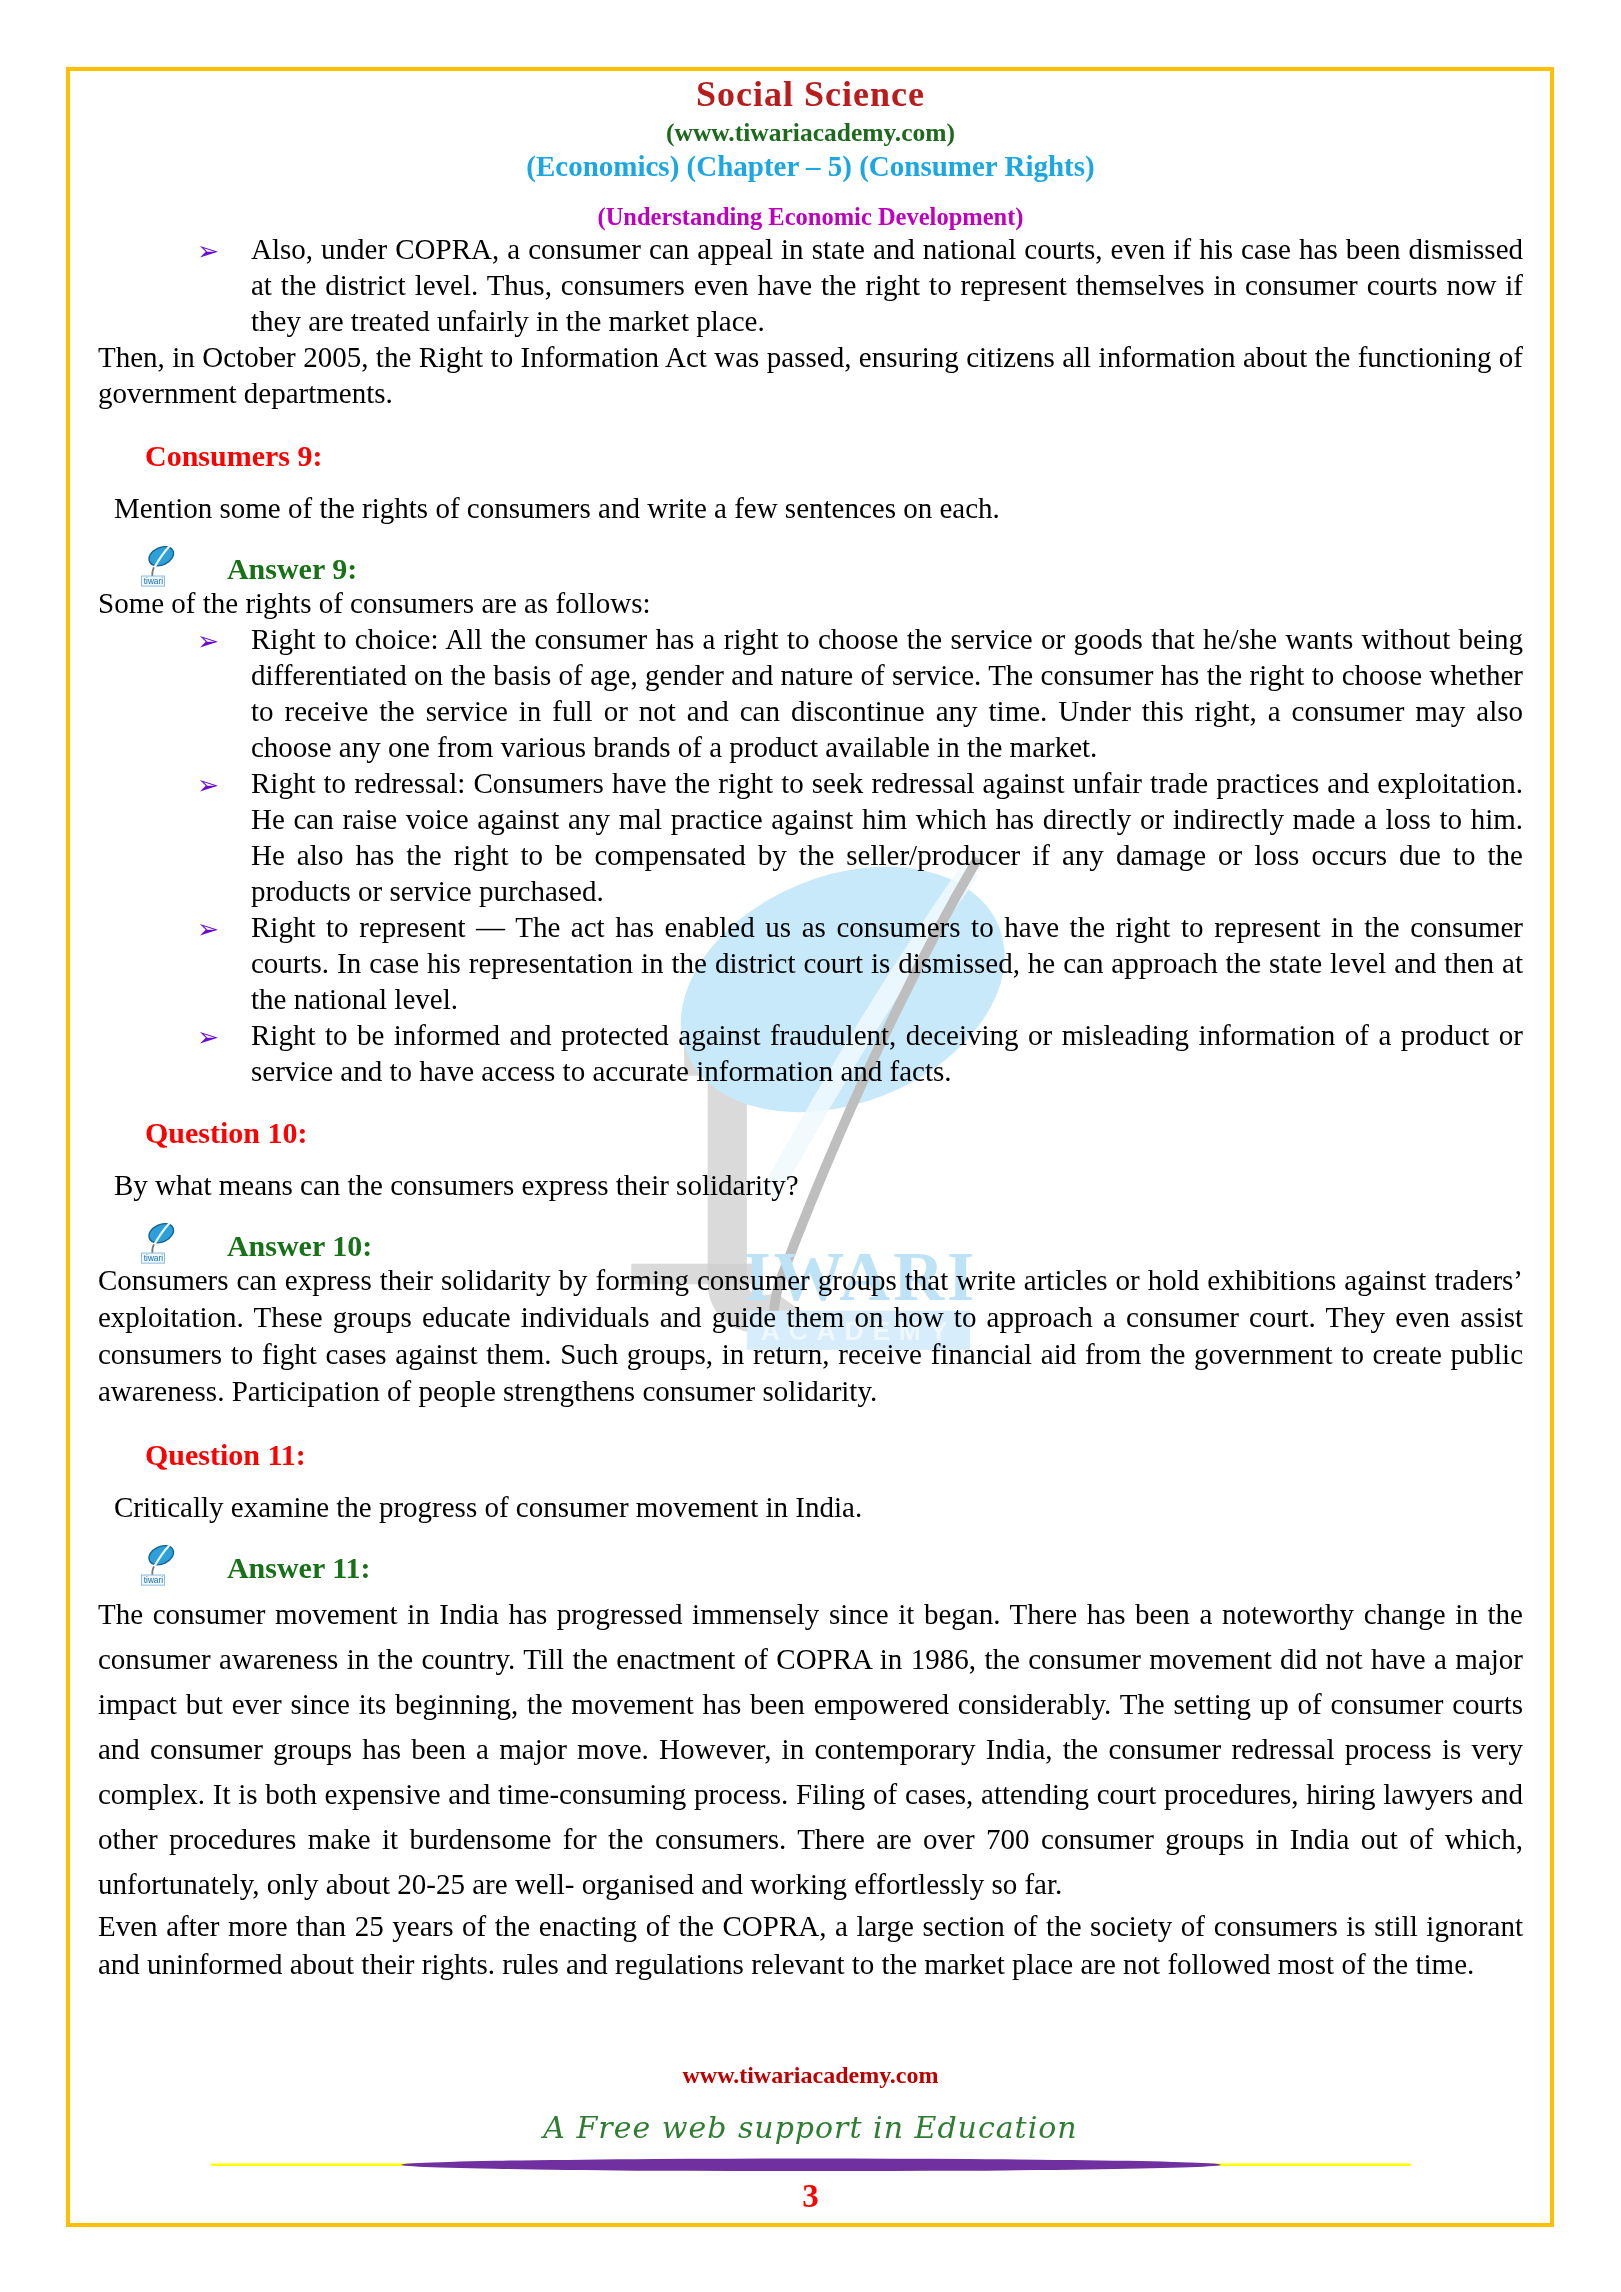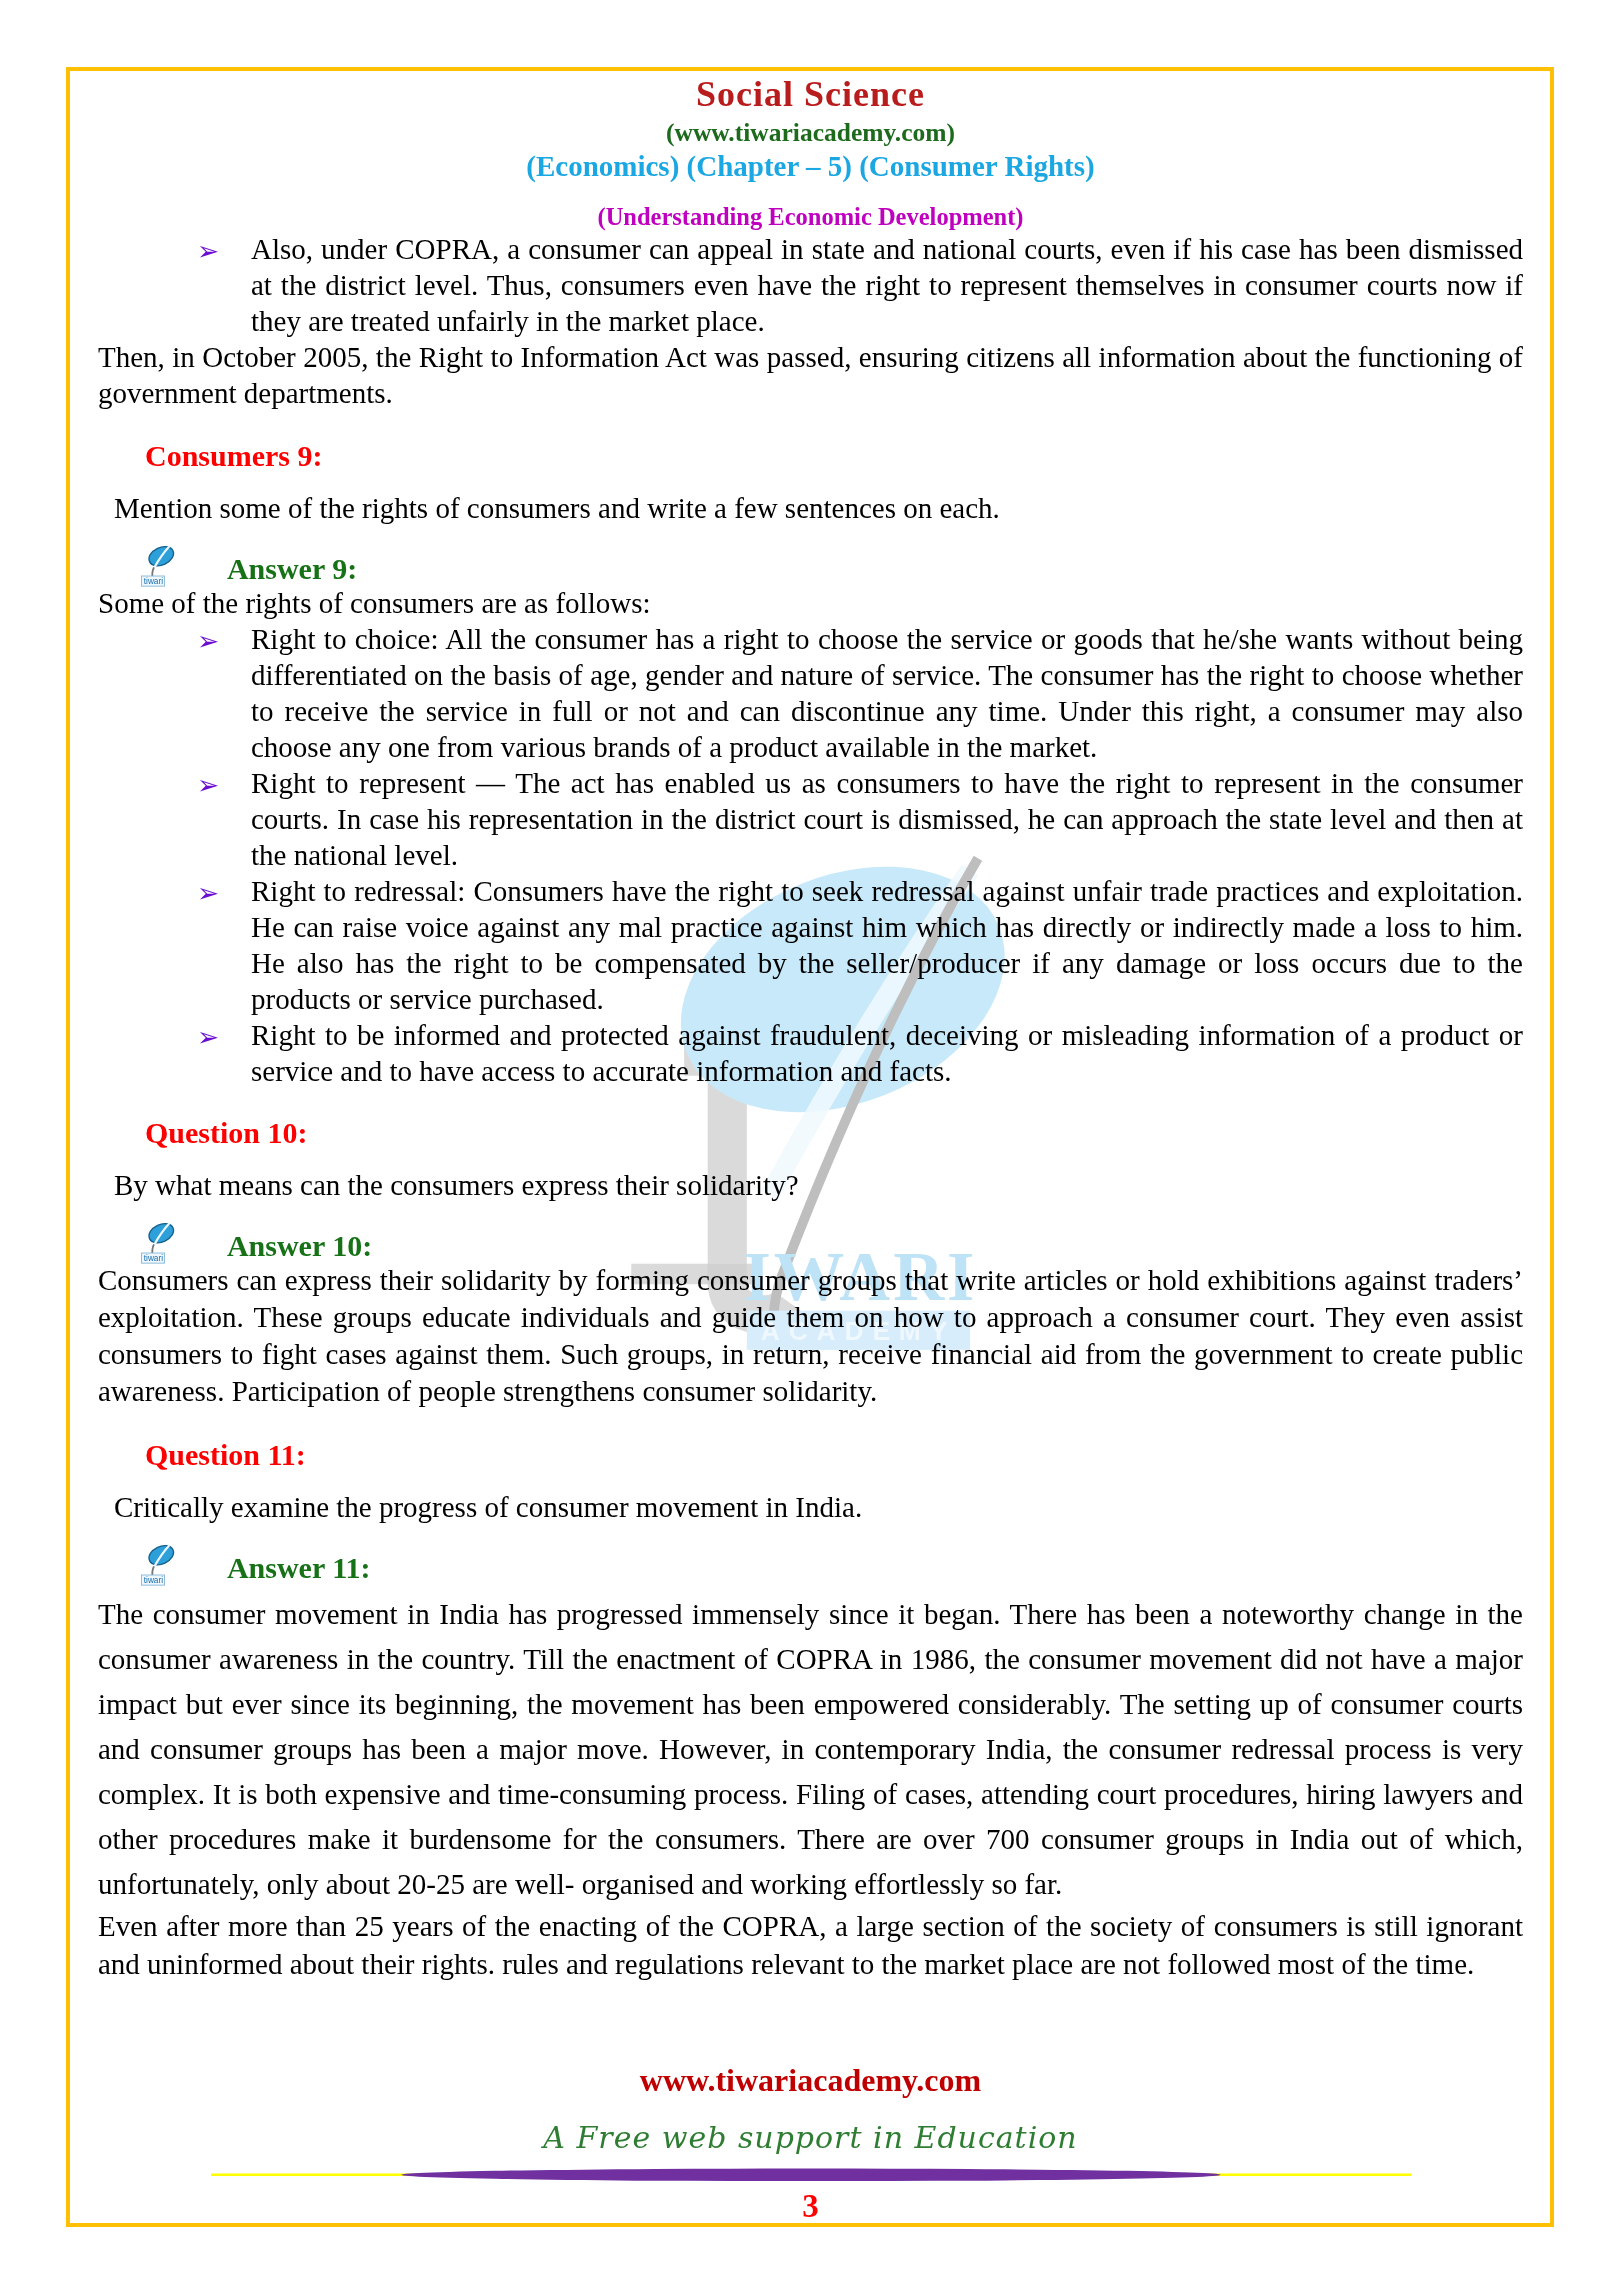--- a/index.html
+++ b/index.html
@@ -38,21 +38,21 @@
   .ans-icon { width:35px; height:45px; margin-right:2.9px; position:relative; top:2px; }
   .ans-label { font-size:30px; font-weight:bold; color:#177117; line-height:33px; }
   .ans-intro { margin:0; line-height:36px; }
 
   .a10-para { line-height:37px; }
   .a11-p1 { line-height:45px; margin-top:7.8px; }
   .a11-p2 { line-height:38px; }
 
   
   .footer { position:absolute; left:0; right:0; top:2062px; text-align:center; z-index:2; }
-  .footer-site { font-size:32px; font-weight:bold; color:#C00000; }
+  .footer-site { font-size:24px; font-weight:bold; color:#C00000; }
   .footer-tag  { font-size:30px; font-style:italic; color:#2E7D32;
                  font-family:"DejaVu Serif", serif; margin-top:21px; letter-spacing:1px; }
   .footer-divider { margin-top:11.8px; line-height:0; }
   .footer-page { font-size:33px; color:#FE0000; margin-top:5.9px; font-weight:bold; }
 </style>
 </head>
 <body>
 
 <div class="page">
 
@@ -103,22 +103,22 @@
         <path d="M31 4 Q22 14 14 28" fill="none" stroke="#eaf6ff" stroke-width="2.4"></path>
         <path d="M14 27 q-3 7 -1 12" fill="none" stroke="#777" stroke-width="2"></path>
         <rect x="0.5" y="36.5" width="25" height="11" fill="#eef7fd" stroke="#88b8d8" stroke-width="1"></rect>
         <text x="3" y="45.5" font-family="Liberation Sans, sans-serif" font-size="9" fill="#1A6FAE">tiwari</text>
       </svg>
       <span class="ans-label">Answer 9:</span>
     </div>
     <p class="ans-intro">Some of the rights of consumers are as follows:</p>
     <ul class="arrow-list">
       <li>Right to choice: All the consumer has a right to choose the service or goods that he/she wants without being differentiated on the basis of age, gender and nature of service. The consumer has the right to choose whether to receive the service in full or not and can discontinue any time. Under this right, a consumer may also choose any one from various brands of a product available in the market.</li>
+      <li>Right to redressal: Consumers have the right to seek redressal against unfair trade practices and exploitation. He can raise voice against any mal practice against him which has directly or indirectly made a loss to him. He also has the right to be compensated by the seller/producer if any damage or loss occurs due to the products or service purchased.</li>
       <li>Right to represent — The act has enabled us as consumers to have the right to represent in the consumer courts. In case his representation in the district court is dismissed, he can approach the state level and then at the national level.</li>
-      <li>Right to redressal: Consumers have the right to seek redressal against unfair trade practices and exploitation. He can raise voice against any mal practice against him which has directly or indirectly made a loss to him. He also has the right to be compensated by the seller/producer if any damage or loss occurs due to the products or service purchased.</li>
       <li>Right to be informed and protected against fraudulent, deceiving or misleading information of a product or service and to have access to accurate information and facts.</li>
     </ul>
 
     <div class="q-label">Question 10:</div>
     <p class="para q-text">By what means can the consumers express their solidarity?</p>
     <div class="ans-row">
       <svg class="ans-icon" viewBox="0 0 38 48" style="font-size:30px">
         <g transform="rotate(-25 22 15)">
             <ellipse cx="22" cy="15" rx="14" ry="9.5" fill="#2D9FD9" stroke="#16628F" stroke-width="1.5"></ellipse>
           </g>

